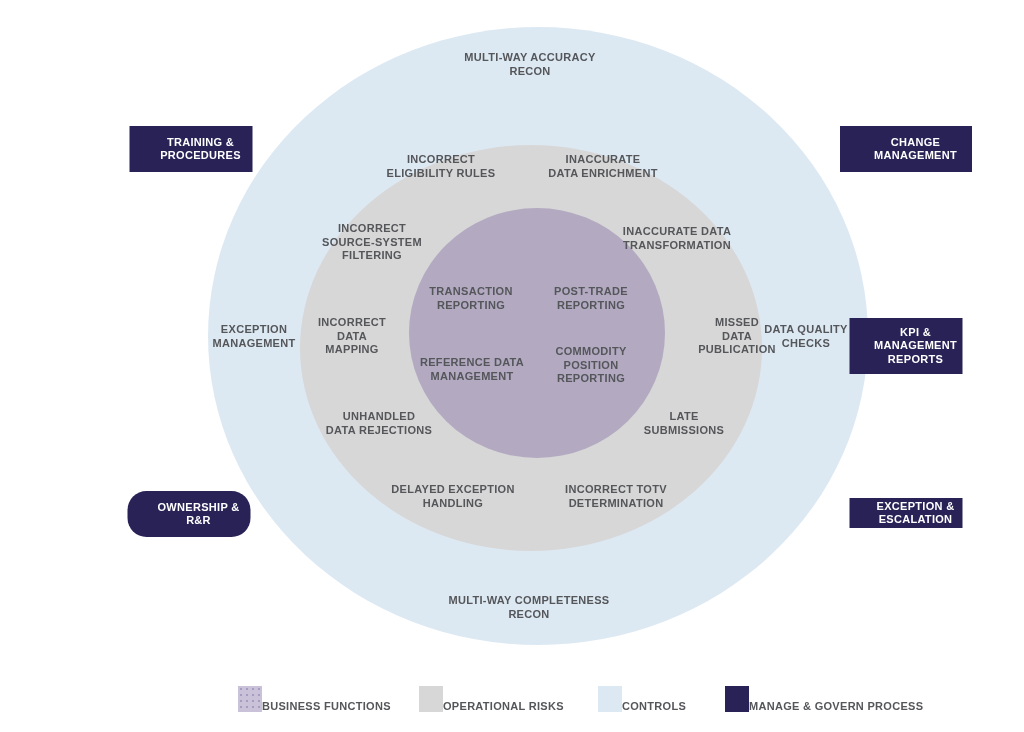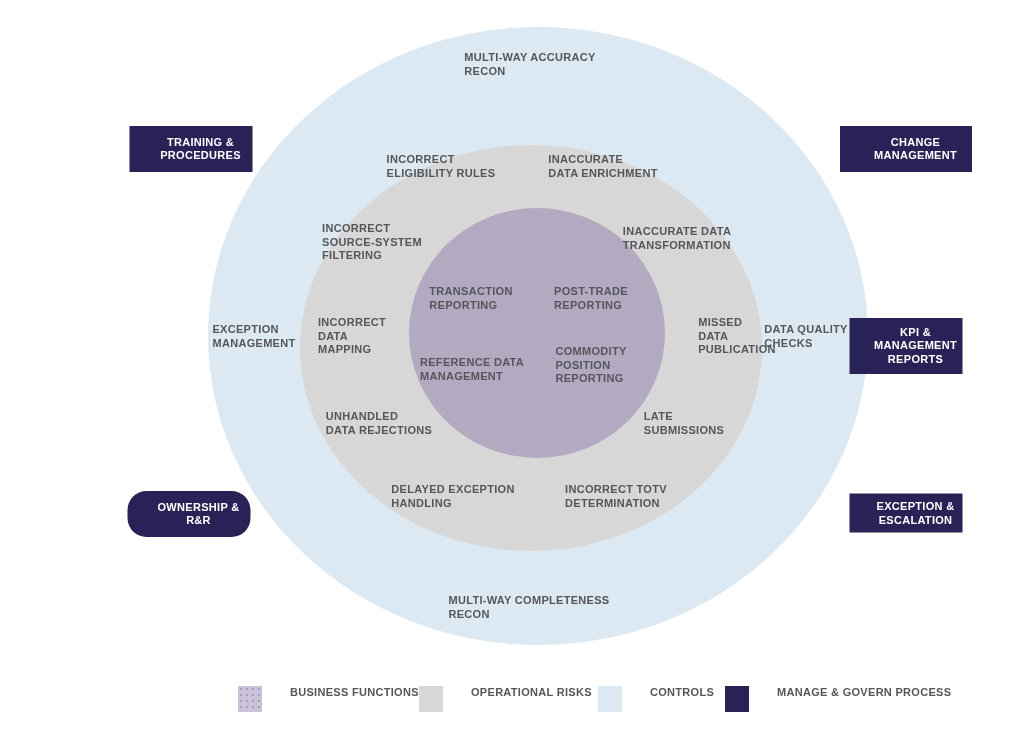--- a/index.html
+++ b/index.html
@@ -10,21 +10,21 @@
     font-family:"Liberation Sans", sans-serif;
     overflow:hidden;
   }
   .circle{
     position:absolute;
     border-radius:50%;
   }
   .lbl{
     position:absolute;
     transform:translate(-50%,-50%);
-    text-align:left;
+    text-align:center;
     white-space:pre-line;
     font-weight:bold;
     font-size:11px;
     line-height:13.5px;
     letter-spacing:0.3px;
     color:#54565a;
   }
   .govbox{
     position:absolute;
     transform:translate(-50%,-50%);
@@ -37,22 +37,22 @@
     font-size:11px;
     line-height:13.5px;
     letter-spacing:0.3px;
     color:#ffffff;
     padding-left:19px;
   }
   .legend-item{
     position:absolute;
     top:686px;
     display:flex;
-    align-items:flex-start;
-    gap:28px;
+    align-items:flex-end;
+    gap:0;
     padding-left:32px;
   }
   .swatch{
     width:24px;height:26px;
     flex:0 0 auto;
   }
   .swatch.dotted{
     background-image:radial-gradient(#a89bc0 1px, transparent 1.2px);
     background-size:6px 6px;
   }
@@ -118,21 +118,21 @@
 
   <div class="govbox" style="left: 191px; top: 149px; width: 104px; height: 46px; background-color: rgb(40, 34, 87);">TRAINING &amp;
 PROCEDURES</div>
   <div class="govbox" style="left: 906px; top: 149px; width: 113px; height: 46px; background-color: rgb(40, 34, 87);">CHANGE
 MANAGEMENT</div>
   <div class="govbox" style="left: 906px; top: 346px; width: 94px; height: 56px; background-color: rgb(40, 34, 87);">KPI &amp;
 MANAGEMENT
 REPORTS</div>
   <div class="govbox" style="left: 189px; top: 514px; width: 104px; height: 46px; background-color: rgb(40, 34, 87); border-radius: 19px;">OWNERSHIP &amp;
 R&amp;R</div>
-  <div class="govbox" style="left: 906px; top: 513px; width: 94px; height: 39px; background-color: rgb(40, 34, 87);">EXCEPTION &amp;
+  <div class="govbox" style="left: 906px; top: 513px; width: 94px; height: 30px; background-color: rgb(40, 34, 87);">EXCEPTION &amp;
 ESCALATION</div>
 
   <div class="legend-item" style="left:206px;">
     <span class="swatch dotted" style="background-color: rgb(202, 194, 216);"></span>
     <span class="legend-label">BUSINESS FUNCTIONS</span>
   </div>
   <div class="legend-item" style="left:387px;">
     <span class="swatch" style="background-color: rgb(216, 215, 215);"></span>
     <span class="legend-label">OPERATIONAL RISKS</span>
   </div>

